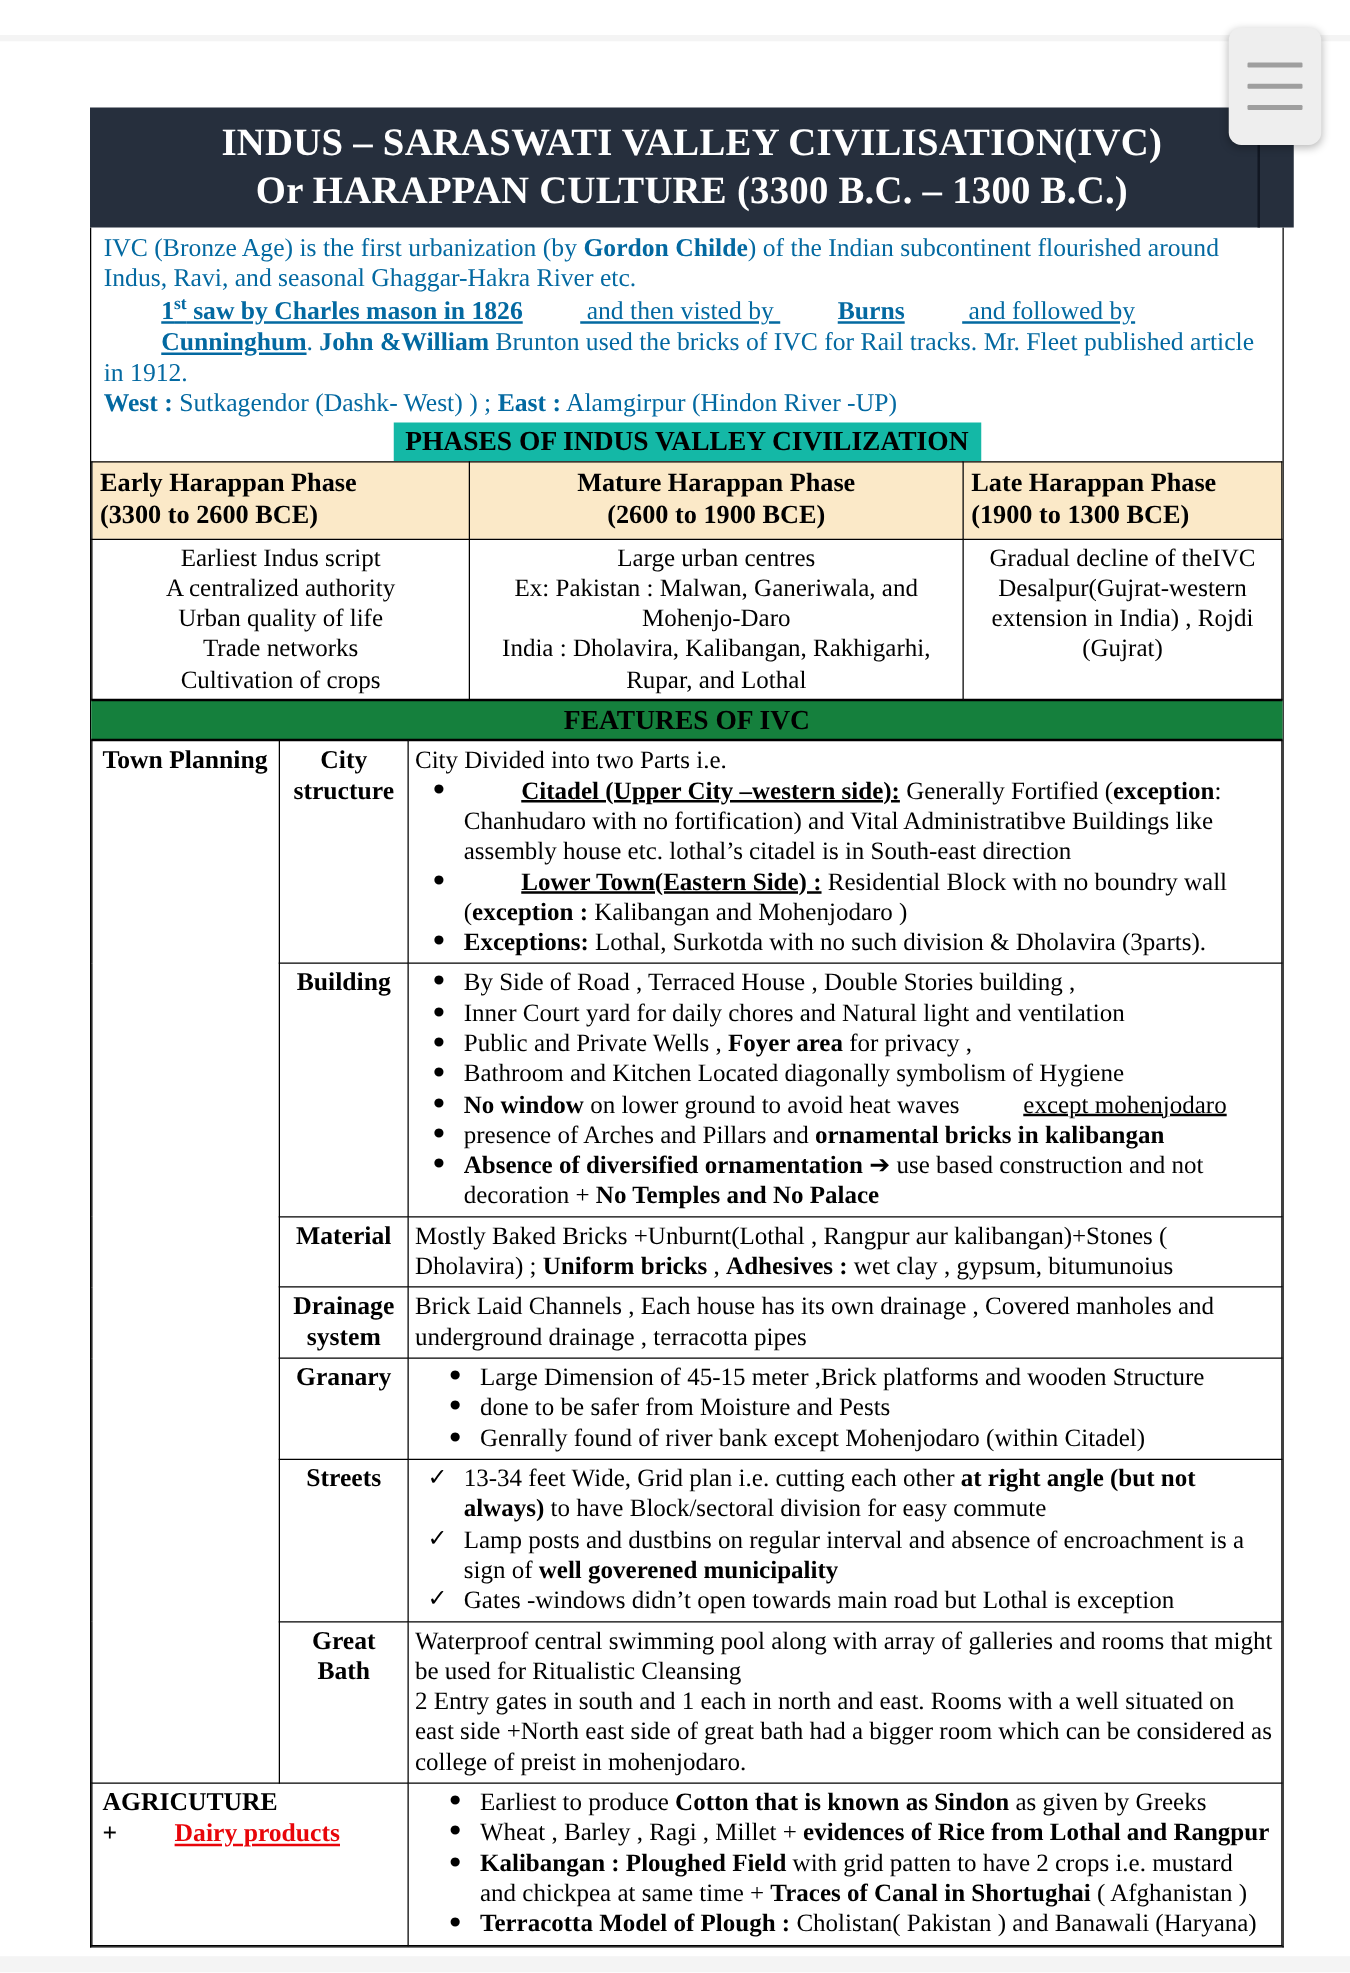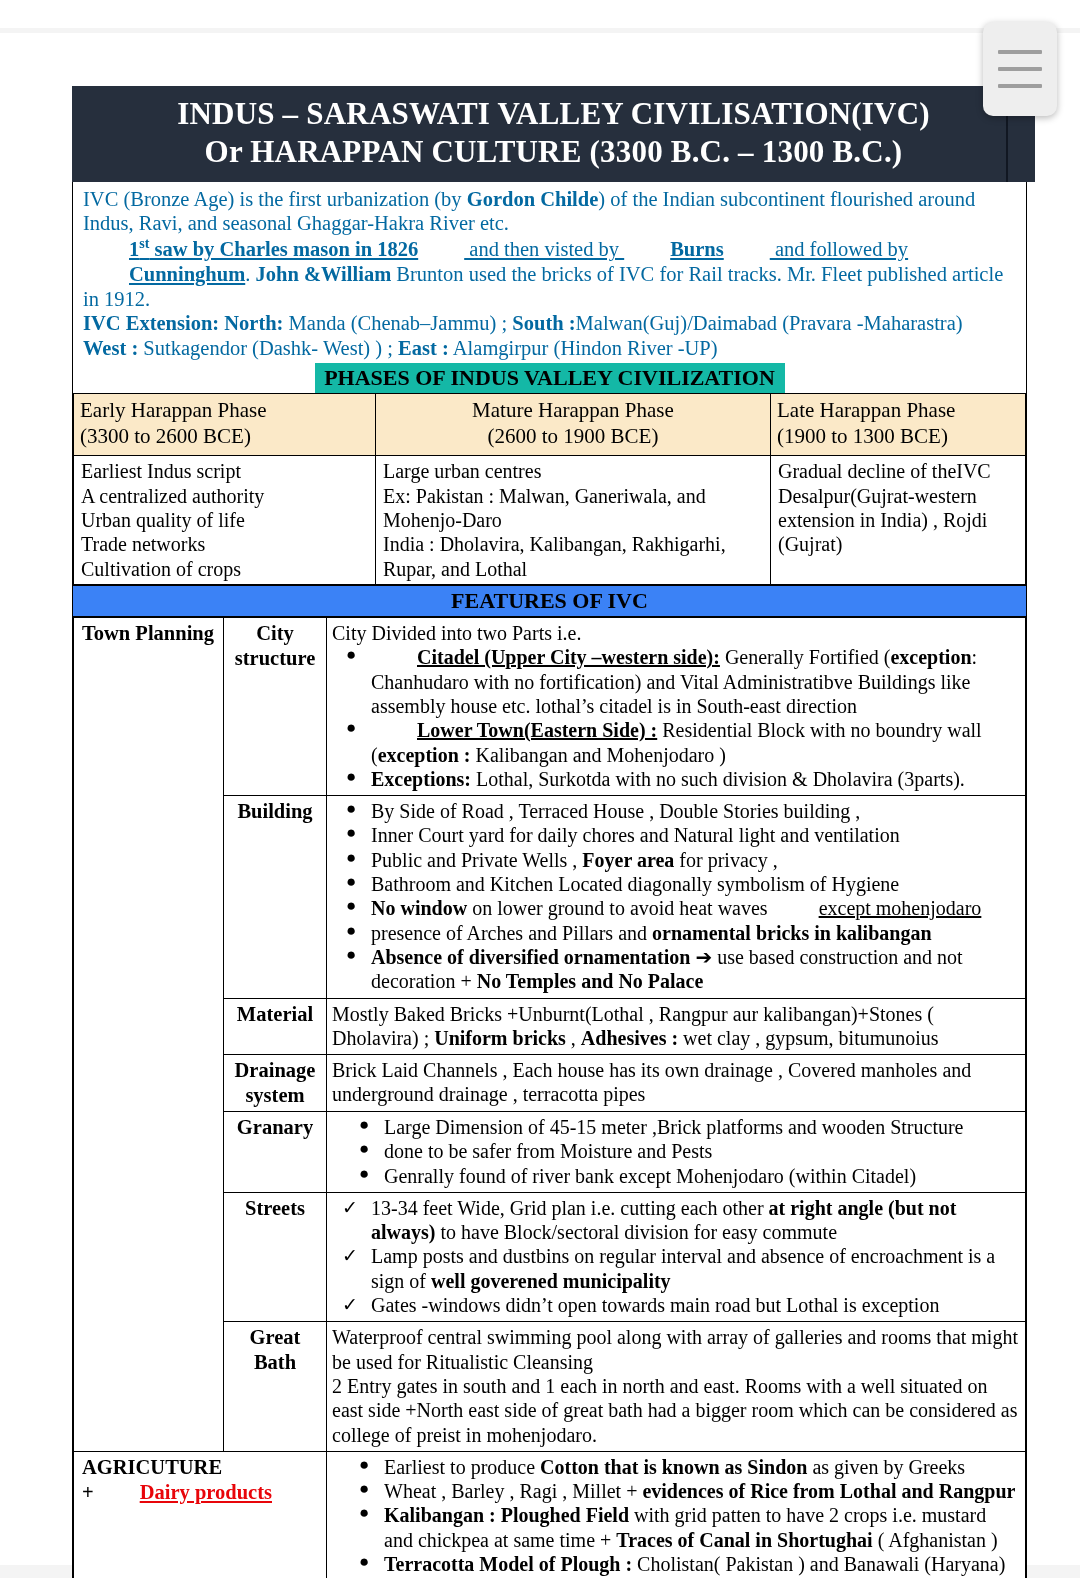--- a/index.html
+++ b/index.html
@@ -55,28 +55,28 @@
   .intro .ctr{}
   b{font-weight:bold;}
   u{text-decoration:underline;margin-left:46px;}
   .sup{font-size:14px;vertical-align:super;}
 
   .band{
     text-align:center;font-weight:bold;font-size:22px;
     line-height:1.15;padding:2px 0 3px 0;
   }
   .band-gold{background:#14b8a6;width:470px;margin:2px auto 0 auto;}
-  .band-cream{background:#3b82f6;border-top:1.4px solid #000;border-bottom:1.4px solid #000;}
+  .band-cream{background:#15803d;border-top:1.4px solid #000;border-bottom:1.4px solid #000;}
 
   table{border-collapse:collapse;width:100%;table-layout:fixed;}
   td,th{border:1.3px solid #000;vertical-align:top;padding:3px 7px;font-size:20px;line-height:1.215;}
 
-  .phases th{background:#fbe9c8;text-align:center;font-weight:normal;font-size:21px;padding:4px 6px 6px 6px;}
+  .phases th{background:#fbe9c8;text-align:center;font-weight:bold;font-size:21px;padding:4px 6px 6px 6px;}
   .phases th.left{text-align:left;}
-  .phases td{height:116px;}
+  .phases td{height:116px;text-align:center;}
   .phases td div{white-space:nowrap;}
 
   .feat td.lbl{font-weight:bold;text-align:left;font-size:20.5px;padding-left:8px;}
   .feat td.lbl2{font-weight:bold;text-align:center;font-size:20.5px;padding:3px 4px;}
   .feat ul{margin:0;padding:0;list-style:none;}
   .feat li{position:relative;padding-left:39px;margin:0 0 0 0;}
   .feat li .mk{position:absolute;left:14px;top:0;font-size:17px;}
   .feat li.chk .mk{left:10px;font-size:19px;}
   .feat .lead{margin:0 0 0 0;}
   .feat td.content{padding:3px 5px 4px 5px;}
@@ -102,21 +102,20 @@
       <div class="tline">INDUS – SARASWATI VALLEY CIVILISATION(IVC)</div>
       <div class="tline">Or HARAPPAN CULTURE (3300 B.C. – 1300 B.C.)</div>
       <div class="divider"></div>
     </div>
 
     <div class="bodybox">
 
       <div class="intro">
         <p><span>IVC (Bronze Age) is the first urbanization (by </span><b>Gordon Childe</b><span>) of the Indian subcontinent flourished around Indus, Ravi, and seasonal Ghaggar-Hakra River etc.</span></p>
         <p><b><u><span>1</span><span class="sup">st</span><span> saw by Charles mason in 1826</span></u></b><u><span> and then visted by </span></u><b><u>Burns</u></b><u><span> and followed by </span></u><b><u>Cunninghum</u></b><span>. </span><b>John &amp;William</b><span> Brunton used the bricks of IVC for Rail tracks. Mr. Fleet published article in 1912.</span></p>
-        <p><b>IVC Extension: North:</b><span> Manda (Chenab–Jammu) ; </span><b>South :</b><span>Malwan(Guj)/Daimabad (Pravara -Maharastra)</span></p>
         <p class="ctr"><b>West :</b><span> Sutkagendor (Dashk- West) ) ; </span><b>East :</b><span> Alamgirpur (Hindon River  -UP)</span></p>
       </div>
 
       <div class="band band-gold">PHASES OF INDUS VALLEY CIVILIZATION</div>
 
       <table class="phases">
         <colgroup>
             <col style="width:302px">
             <col style="width:395px">
             <col style="width:255px">

